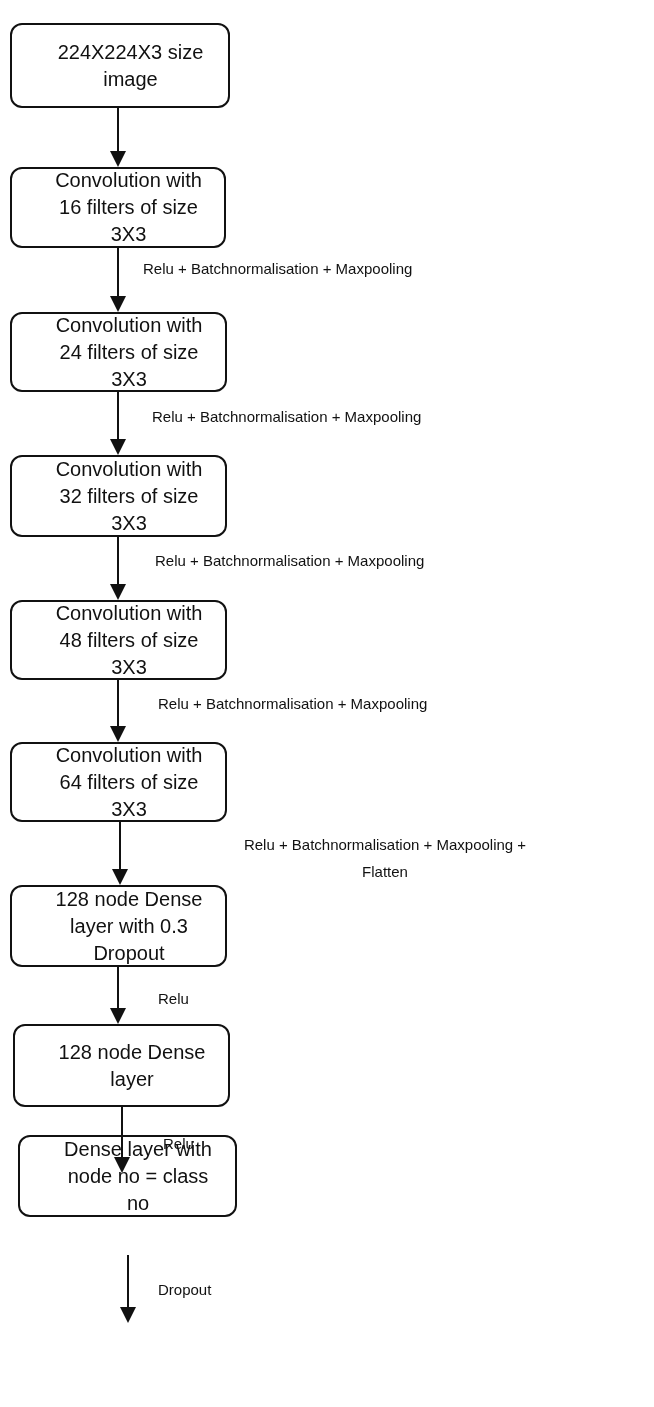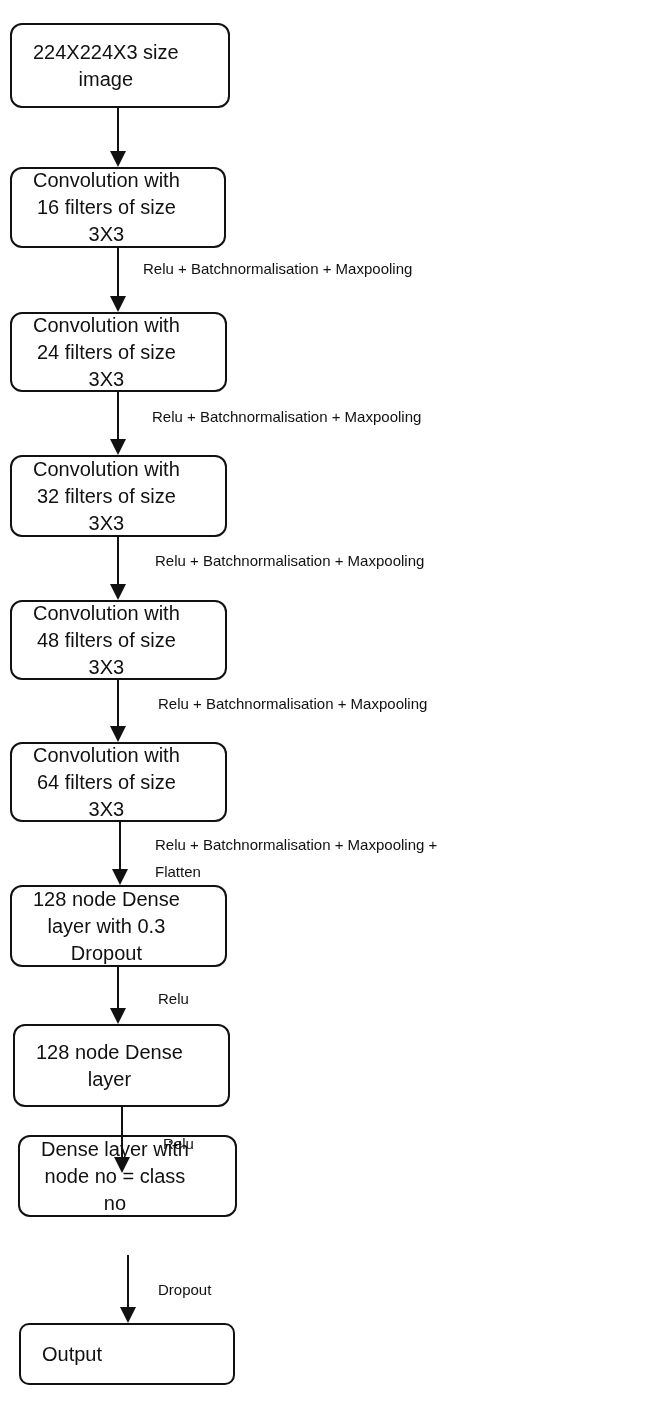--- a/index.html
+++ b/index.html
@@ -13,20 +13,21 @@
     background: var(--bg);
     overflow: hidden;
   }
   .node {
     position: absolute;
     border: 2.5px solid var(--stroke);
     border-radius: 12px;
     background: var(--bg);
     display: flex;
     align-items: center;
+    justify-content: center;
     text-align: center;
     padding-left: 21px;
   }
   .node-label {
     white-space: pre-line;
     font-size: 20px;
     line-height: 27px;
     color: var(--text);
   }
   .arrow { position: absolute; width: 16px; }
@@ -44,21 +45,21 @@
     border-right: 8px solid transparent;
     border-top: 16px solid var(--stroke);
   }
   .edge-label {
     position: absolute;
     font-size: 15px;
     line-height: 27px;
     white-space: pre-line;
     color: var(--text);
   }
-  .edge-label.center { width: 460px; text-align: left; }
+  .edge-label.center { width: 460px; text-align: center; }
 </style>
 </head>
 <body>
 
 <div id="canvas">
 
   <div class="node" style="left:10px; top:23px; width:220px; height:85px;">
     <span class="node-label">224X224X3 size
 image</span>
   </div>
@@ -103,23 +104,20 @@
     <span class="node-label">128 node Dense
 layer</span>
   </div>
 
   <div class="node" style="left:18px; top:1135px; width:219px; height:82px;">
     <span class="node-label">Dense layer with
 node no = class
 no</span>
   </div>
 
-  <div class="node" style="left:19px; top:1323px; width:216px; height:62px; border-radius:10px;">
-    <span class="node-label">Output</span>
-  </div>
 
   <div class="arrow" style="left:110px; top:108px; height:59px;">
     <div class="shaft"></div>
     <div class="head"></div>
   </div>
   <div class="arrow" style="left:110px; top:248px; height:64px;">
     <div class="shaft"></div>
     <div class="head"></div>
   </div>
   <div class="arrow" style="left:110px; top:392px; height:63px;">

